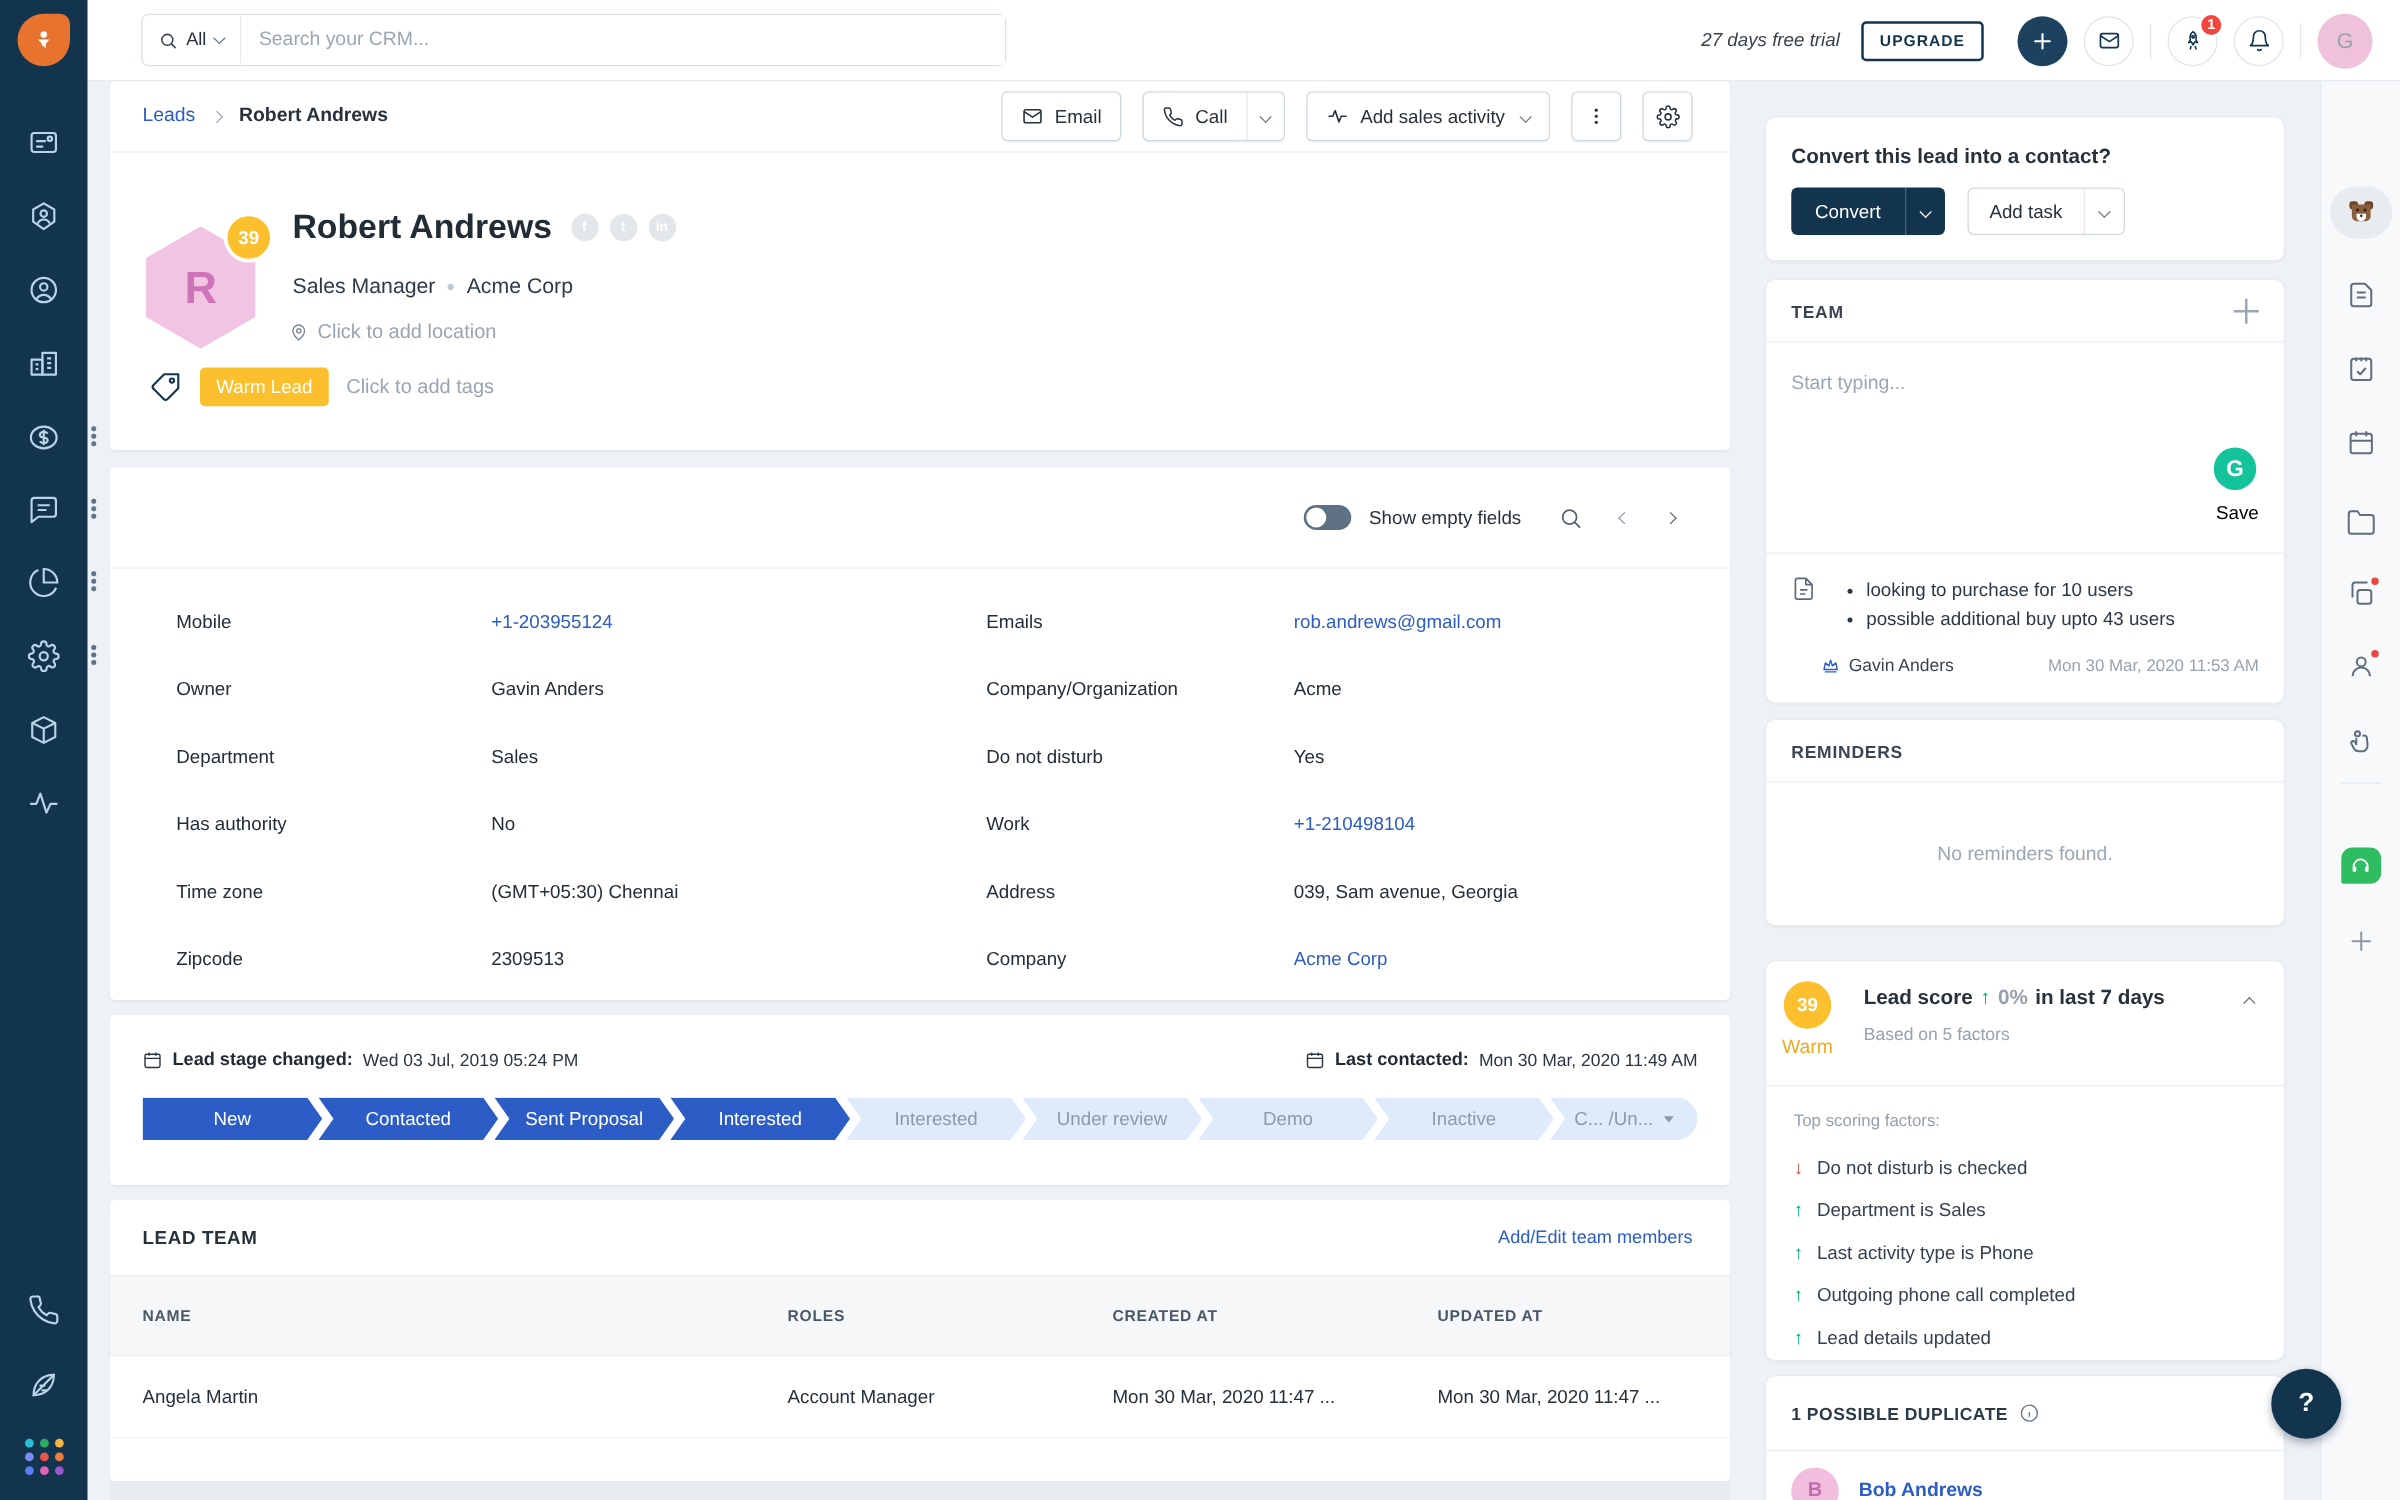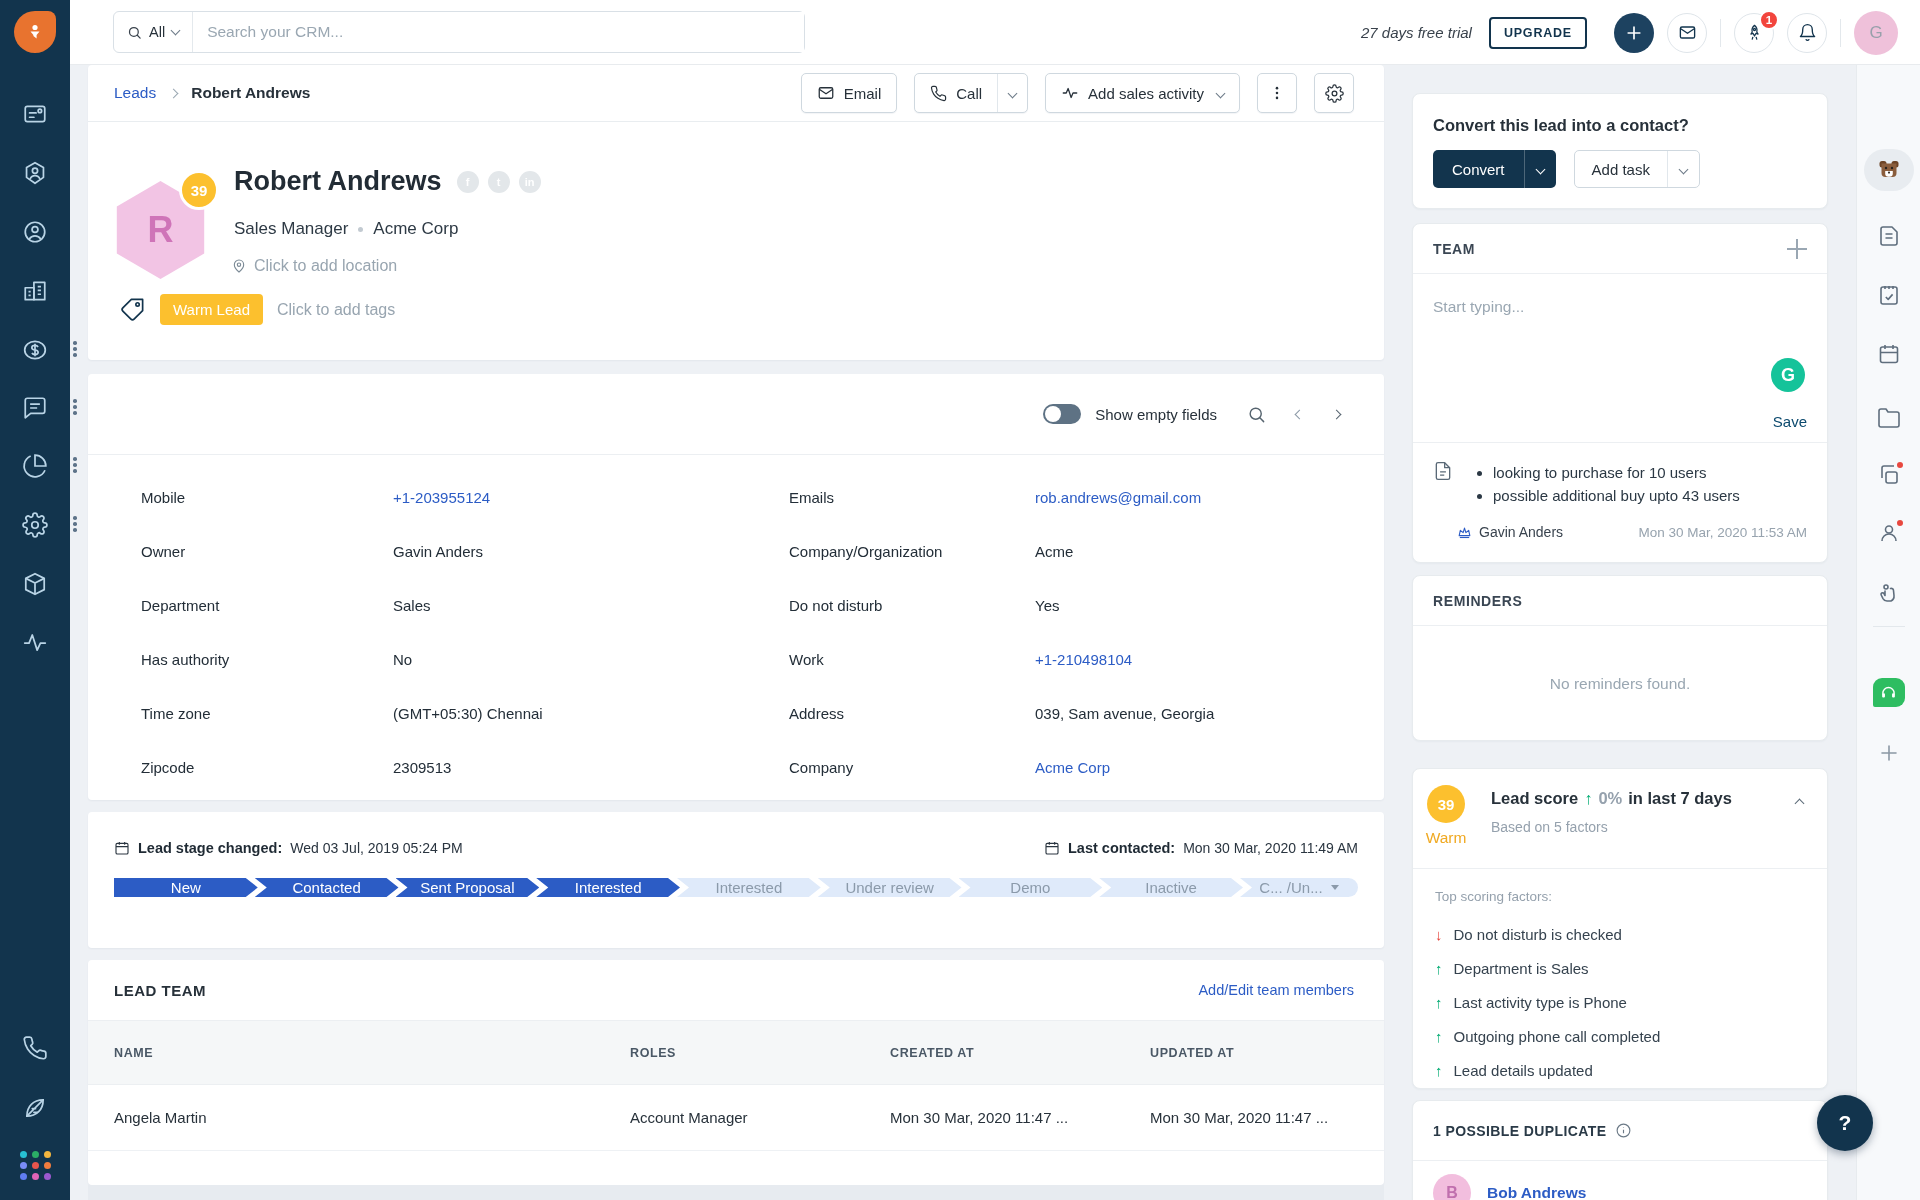--- a/index.html
+++ b/index.html
@@ -77,21 +77,21 @@
   .fields { padding:34px 0 0 53px; display:grid; grid-template-columns:252px 396px 246px 1fr; row-gap:37px; font-size:15px; align-items:start; }
   .flabel { color:#232e38; }
   .fval { color:#232e38; }
   .fval.link { color:#2c5cc5; cursor:pointer; }
 
   
   .stagecard { margin-top:12px; height:136px; padding:28px 26px 0; }
   .stghead { display:flex; align-items:center; justify-content:space-between; margin-bottom:22px; }
   .stgh { display:flex; align-items:center; gap:8px; font-size:14px; color:#2a3540; }
   .stgh b { font-size:14.5px; color:#1f2a34; }
-  .pipe { display:flex; height:19px; }
+  .pipe { display:flex; height:34px; }
   .stg { flex:1; display:flex; align-items:center; justify-content:center; gap:8px; font-size:15px; background:#dfeafa; color:#8b9aaa; clip-path:polygon(0 0,calc(100% - 12px) 0,100% 50%,calc(100% - 12px) 100%,0 100%,12px 50%); cursor:pointer; }
   .stg.first { clip-path:polygon(0 0,calc(100% - 12px) 0,100% 50%,calc(100% - 12px) 100%,0 100%); }
   .stg.last { flex:0 0 118px; clip-path:polygon(0 0,100% 0,100% 100%,0 100%,12px 50%); border-radius:0 17px 17px 0; }
   .stg + .stg { margin-left:-3px; }
   .stg.on { background:#2c5cc5; color:#fff; }
   .caret { width:0; height:0; border-left:4.5px solid transparent; border-right:4.5px solid transparent; border-top:5.5px solid #8b9aaa; }
 
   
   .teamcard { margin-top:12px; height:225px; }
   .teamhead { height:60px; display:flex; align-items:center; padding:0 30px 0 26px; }
@@ -123,21 +123,21 @@
   .shead h3 { font-size:14px; font-weight:bold; letter-spacing:.6px; color:#3a4653; }
   .plus { margin-left:auto; position:relative; width:20px; height:20px; cursor:pointer; }
   .plus:before,.plus:after { content:""; position:absolute; background:#9aa7b3; }
   .plus:before { left:9px; top:0; width:2px; height:20px; }
   .plus:after { left:0; top:9px; width:20px; height:2px; }
 
   .notescard { margin-top:14px; height:340px; }
   .notesbody { position:relative; height:169px; border-bottom:1px solid #eceff2; }
   .ph { position:absolute; left:20px; top:24px; font-size:15.5px; color:#9aa7b2; }
   .gram { position:absolute; right:22px; top:84px; width:34px; height:34px; border-radius:50%; background:#15c39a; color:#fff; font-weight:bold; font-size:18px; display:flex; align-items:center; justify-content:center; cursor:pointer; }
-  .savelink { position:absolute; right:20px; bottom:12px; font-size:15px; color:#0c4a6e; cursor:pointer; }
+  .savelink { position:absolute; right:20px; bottom:23px; font-size:15px; color:#000000; cursor:pointer; }
   .noteitem { display:flex; gap:14px; padding:18px 20px 0; }
   .noteitem ul { margin-left:26px; }
   .noteitem li { font-size:15px; color:#2b3844; line-height:23px; }
   .notemeta { display:flex; align-items:center; margin-top:17px; padding:0 20px 0 44px; }
   .notemeta .author { display:flex; align-items:center; gap:7px; font-size:14px; color:#39434e; }
   .notemeta .when { margin-left:auto; font-size:13.5px; color:#97a3ae; }
 
   .remcard { margin-top:12px; height:166px; }
   .remempty { height:115px; display:flex; align-items:center; justify-content:center; font-size:15.5px; color:#9aa7b2; }
 

